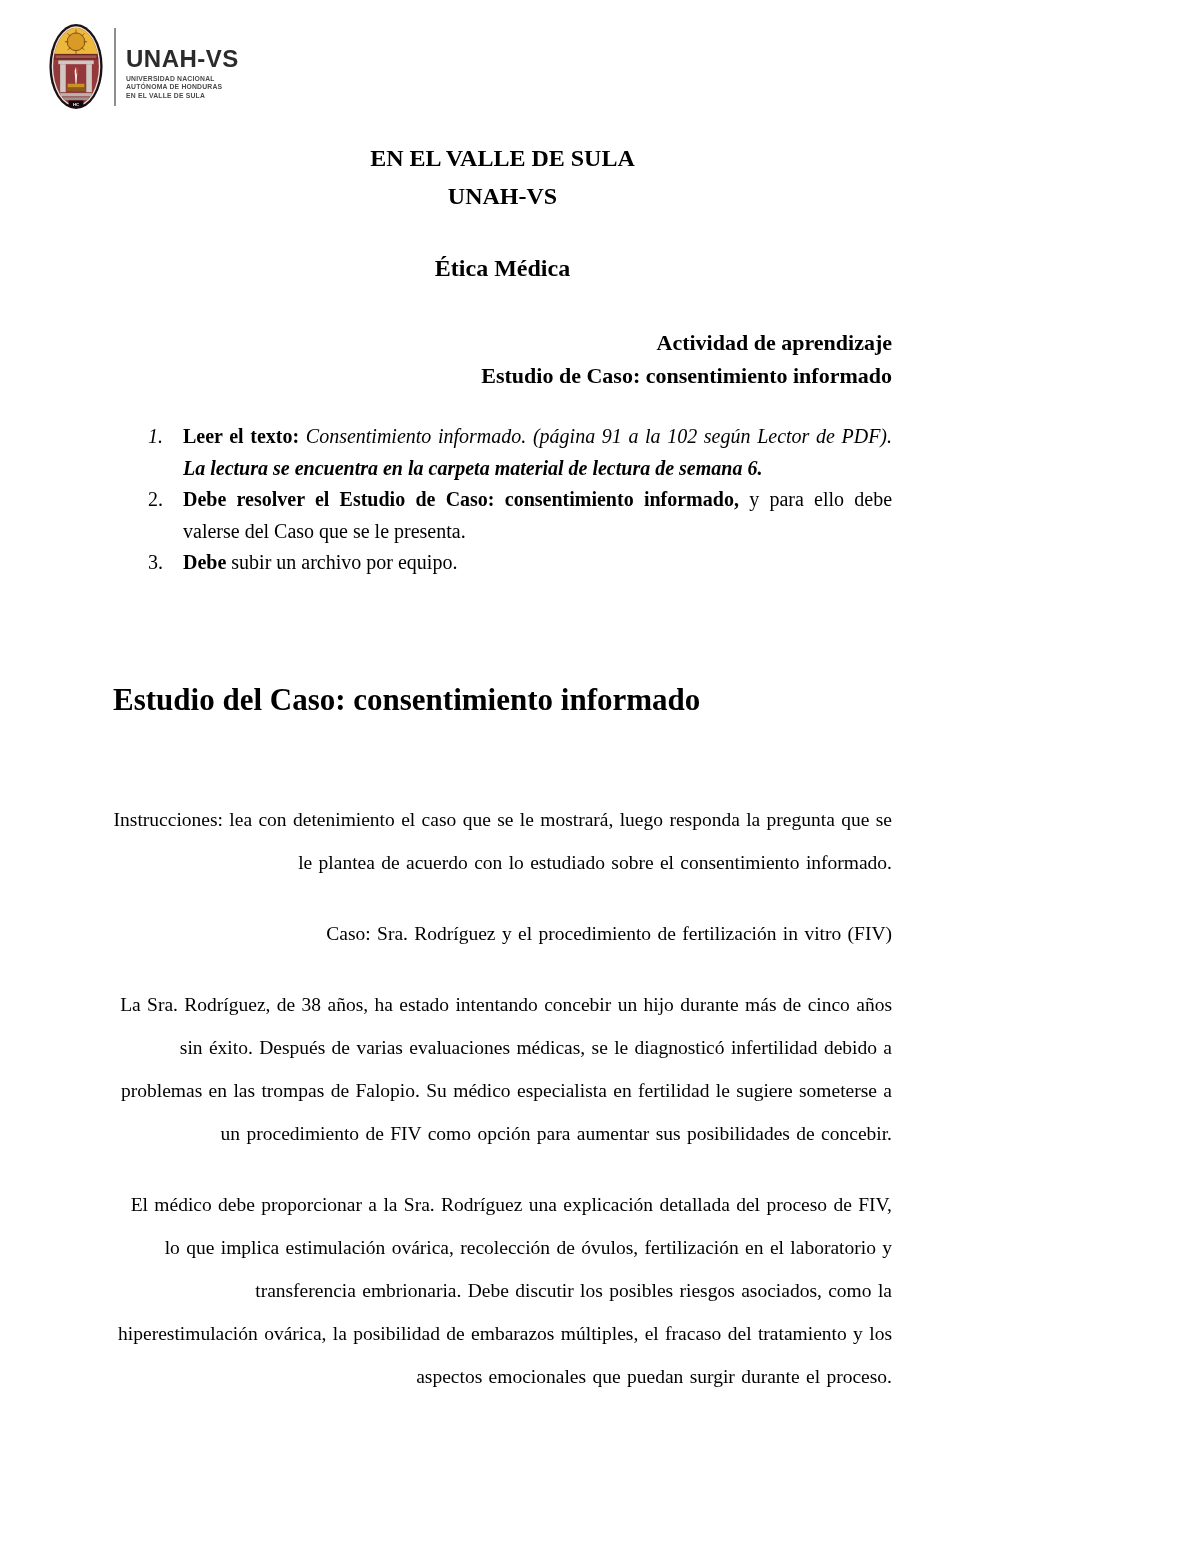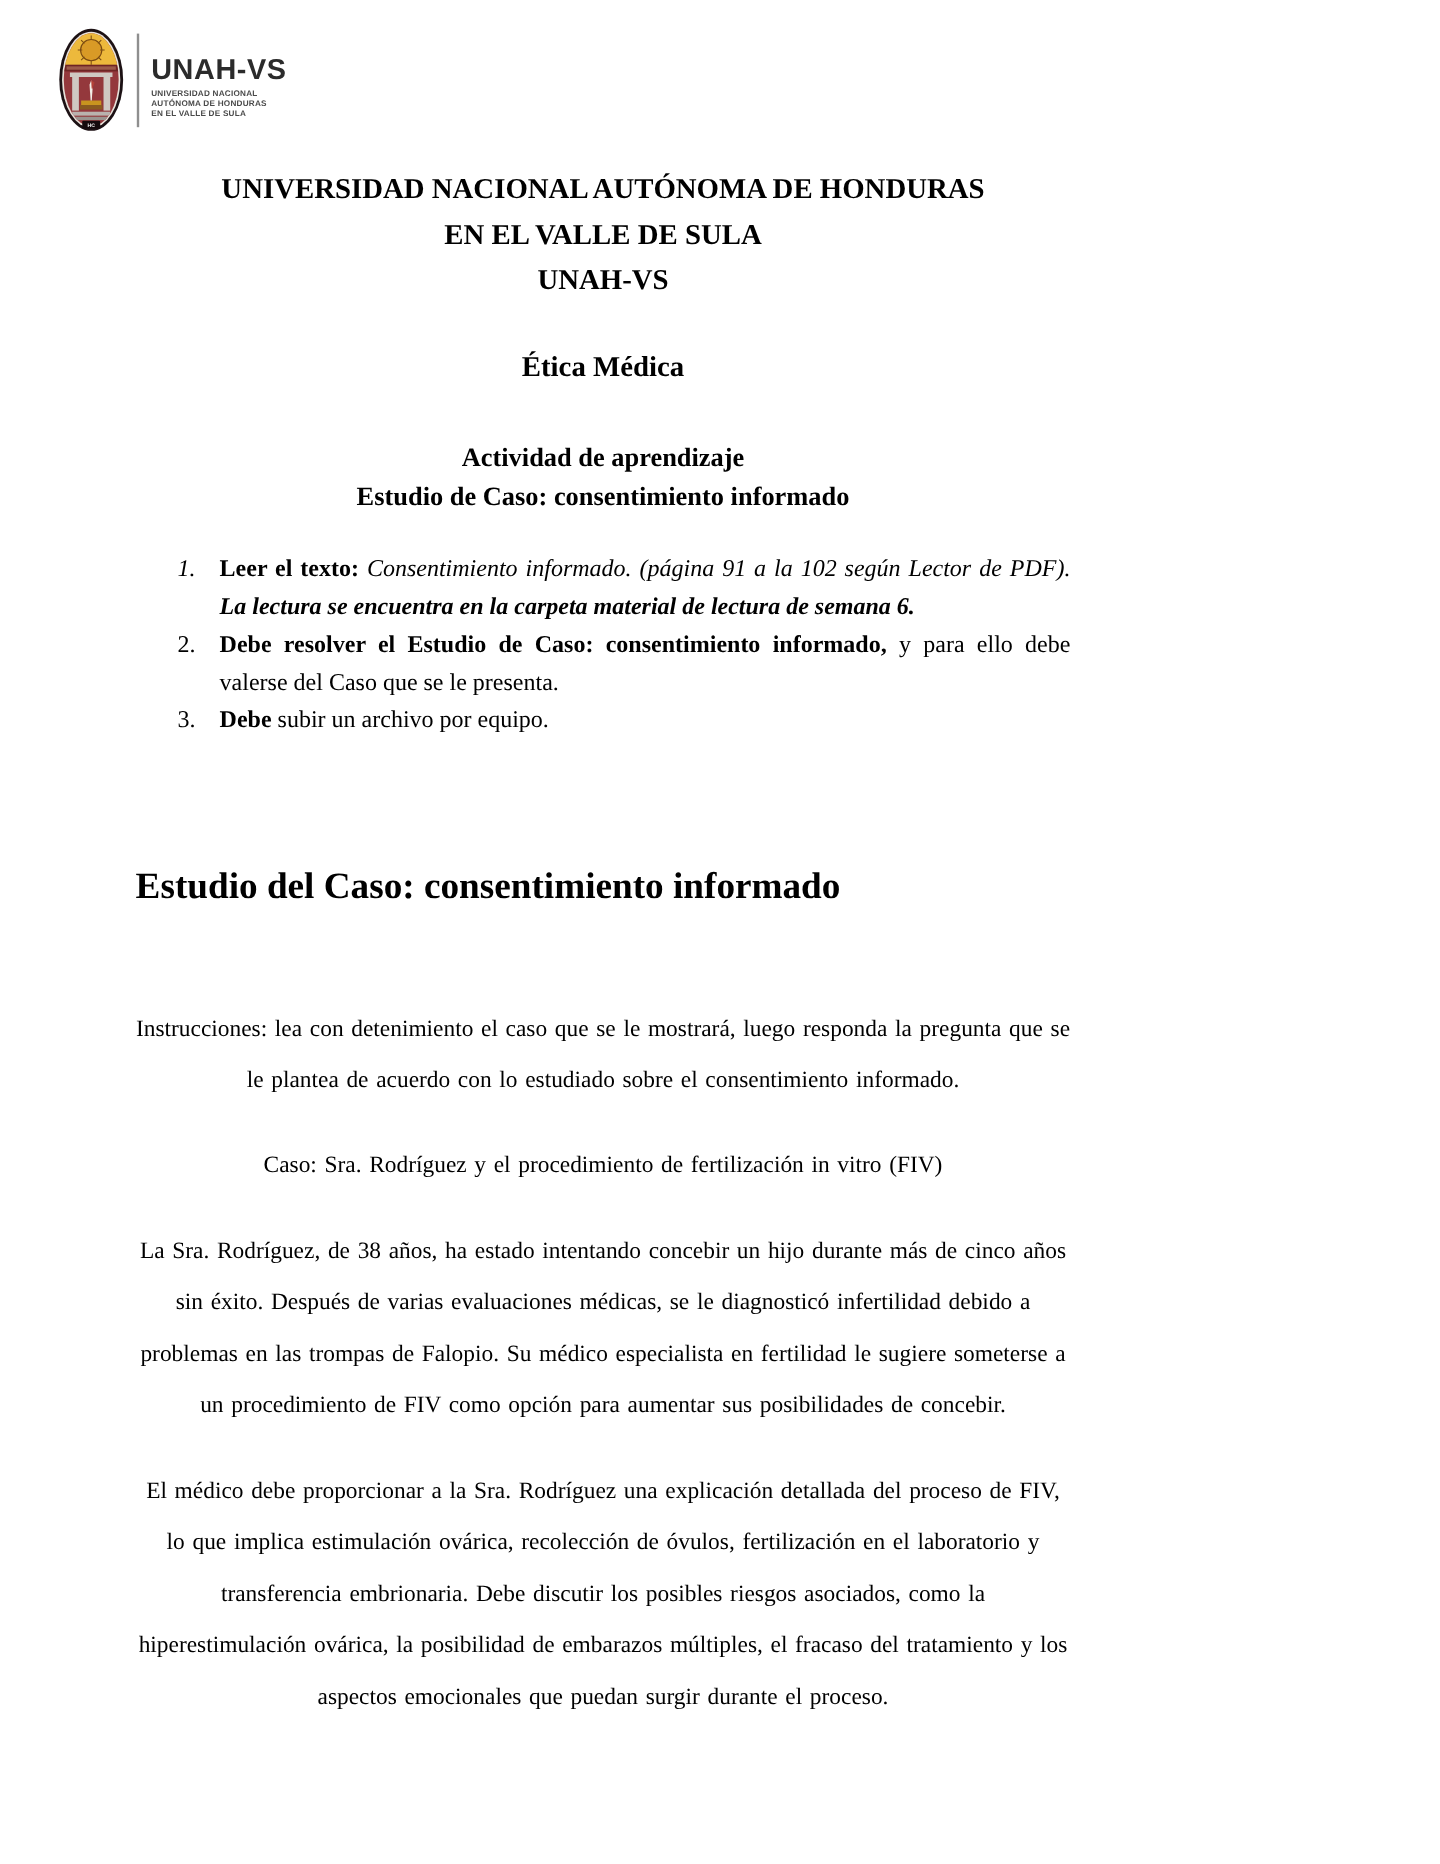--- a/index.html
+++ b/index.html
@@ -58,21 +58,21 @@
     font-weight: 700;
     font-size: 24px;
     line-height: 38px;
   }
   .course-line {
     text-align: center;
     font-weight: 700;
     font-size: 24px;
     margin-top: 40px;
   }
-  .activity-block { text-align: center; margin-top: 44px; }
+  .activity-block { text-align: right; margin-top: 44px; }
   .activity-line {
     font-weight: 700;
     font-size: 22px;
     line-height: 33px;
   }
 
   
   .instr-heading {
     font-weight: 700;
     font-size: 23px;
@@ -103,21 +103,21 @@
     text-align: left;
     font-weight: 700;
     font-size: 31px;
     margin-top: 103px;
   }
   .body-para {
     font-size: 19.5px;
     line-height: 43px;
     word-spacing: 1.5px;
     margin-top: 28px;
-    text-align: center;
+    text-align: right;
   }
   .body-para.first { margin-top: 80px; }
 </style>
 </head>
 <body>
 
 <div class="page">
 
   <div class="logo">
     <svg class="crest" viewBox="0 0 60 95" aria-hidden="true">
@@ -160,21 +160,20 @@
       <div class="logo-wordmark">UNAH-VS</div>
       <div class="logo-sub">
         <div>UNIVERSIDAD NACIONAL</div>
         <div>AUTÓNOMA DE HONDURAS</div>
         <div>EN EL VALLE DE SULA</div>
       </div>
     </div>
   </div>
 
   <div class="title-block">
-    <div class="title-line">UNIVERSIDAD NACIONAL AUTÓNOMA DE HONDURAS</div>
     <div class="title-line">EN EL VALLE DE SULA</div>
     <div class="title-line">UNAH-VS</div>
   </div>
 
   <div class="course-line">Ética Médica</div>
 
   <div class="activity-block">
     <div class="activity-line">Actividad de aprendizaje</div>
     <div class="activity-line">Estudio de Caso: consentimiento informado</div>
   </div>

